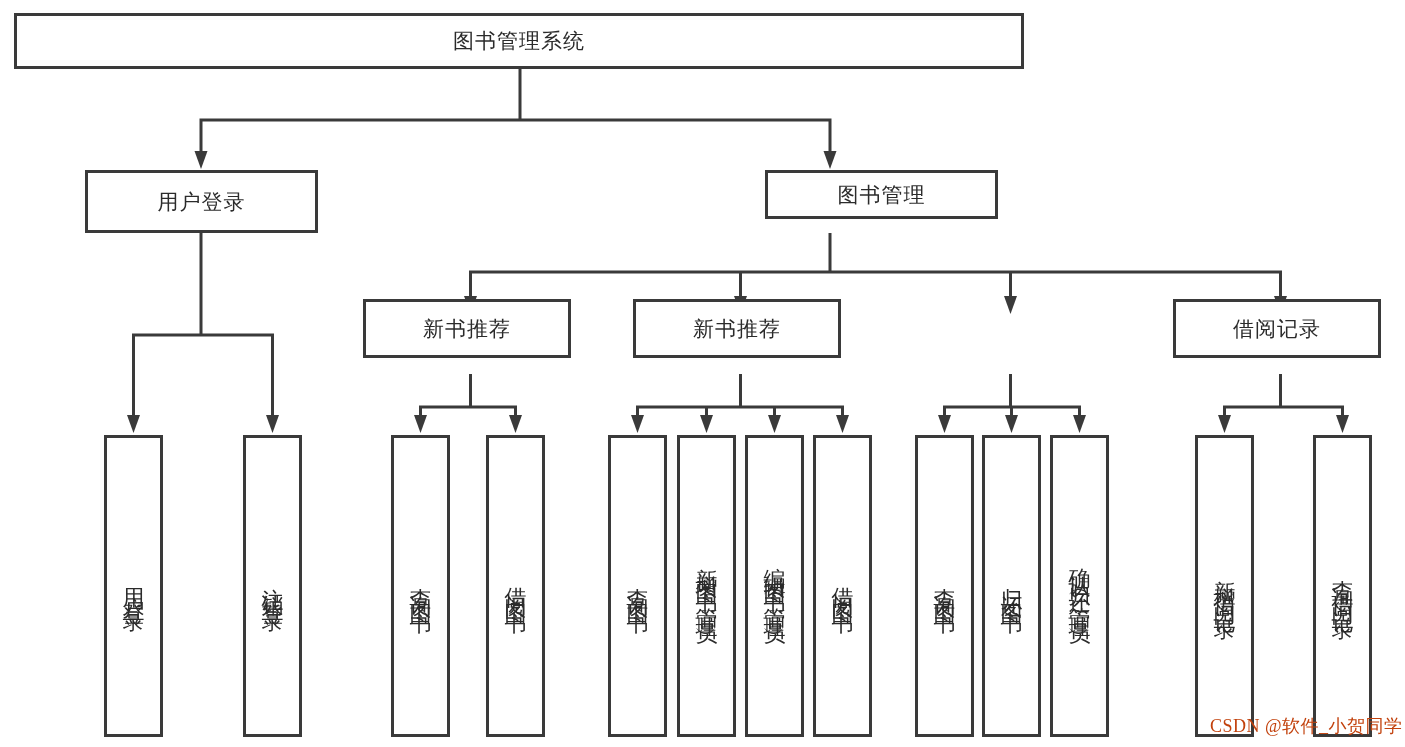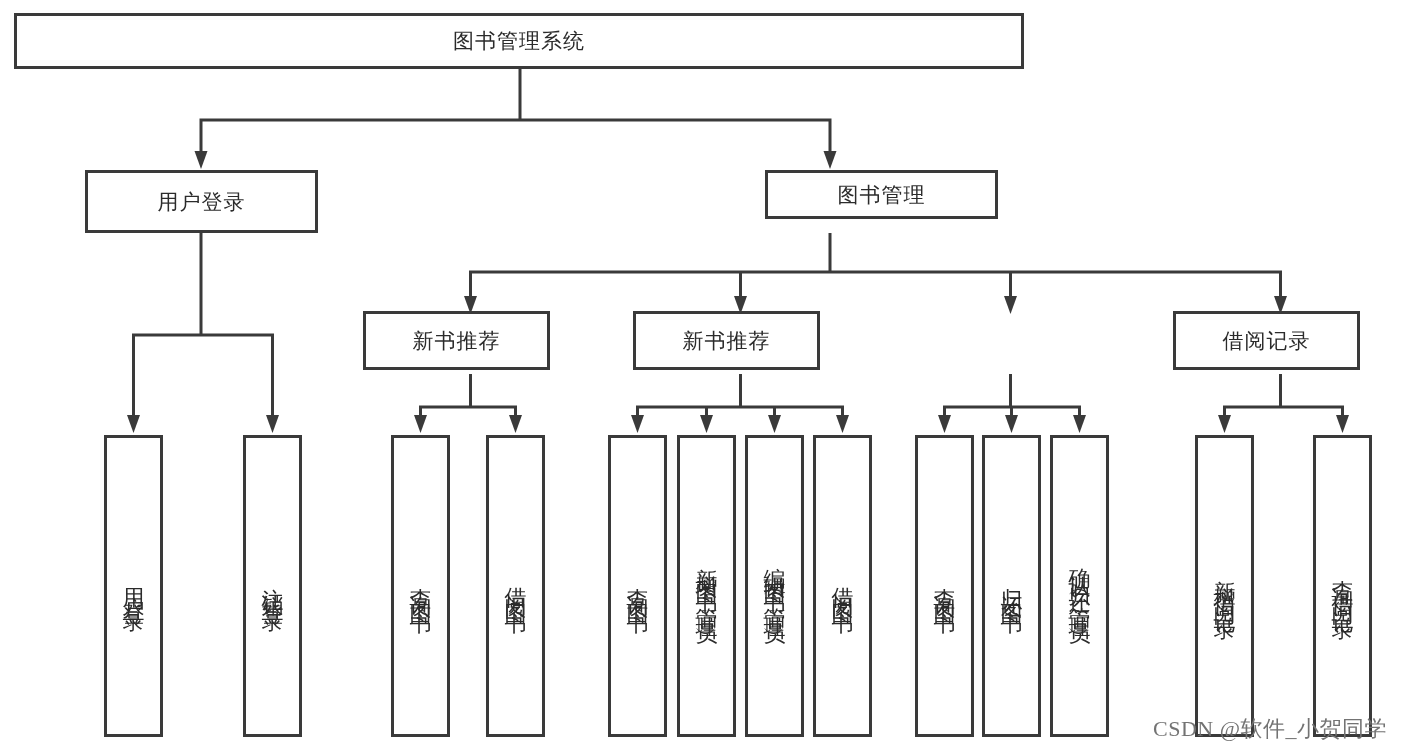--- a/index.html
+++ b/index.html
@@ -43,45 +43,45 @@
     text-orientation: mixed;
     font-size: 22px;
     letter-spacing: 8px;
     color: #2b2b2b;
     line-height: 1;
   }
   
   #root-box   { left: 14px;  top: 13px;  width: 1010px; height: 56px; }
   #lv2-a      { left: 85px;  top: 170px; width: 233px;  height: 63px; }
   #lv2-b      { left: 728px; top: 170px; width: 233px;  height: 49px; margin-left: 37px; }
-  .lv3        { top: 311px;  width: 187px; height: 59px; }
+  .lv3        { top: 299px;  width: 208px; height: 59px; }
   #lv3-a { left: 363px; }
   #lv3-b { left: 633px; }
   #lv3-c { left: 903px; }
   #lv3-d { left: 1173px; }
   .leaf { top: 435px; width: 59px; height: 302px; }
   #leaf-1  { left: 104px; }
   #leaf-2  { left: 243px; }
   #leaf-3  { left: 391px; }
   #leaf-4  { left: 486px; }
   #leaf-5  { left: 608px; }
   #leaf-6  { left: 677px; }
   #leaf-7  { left: 745px; }
   #leaf-8  { left: 813px; }
   #leaf-9  { left: 915px; }
   #leaf-10 { left: 982px; }
   #leaf-11 { left: 1050px; }
   #leaf-12 { left: 1195px; }
   #leaf-13 { left: 1313px; }
   #watermark {
     position: absolute;
-    left: 1153px;
+    left: 1210px;
     top: 714px;
-    font-size: 22px;
-    color: #737373;
+    font-size: 18px;
+    color: #c2410c;
     letter-spacing: 0.5px;
     z-index: 5;
     white-space: nowrap;
   }
 </style>
 </head>
 <body>
 
 <div id="canvas">
 

